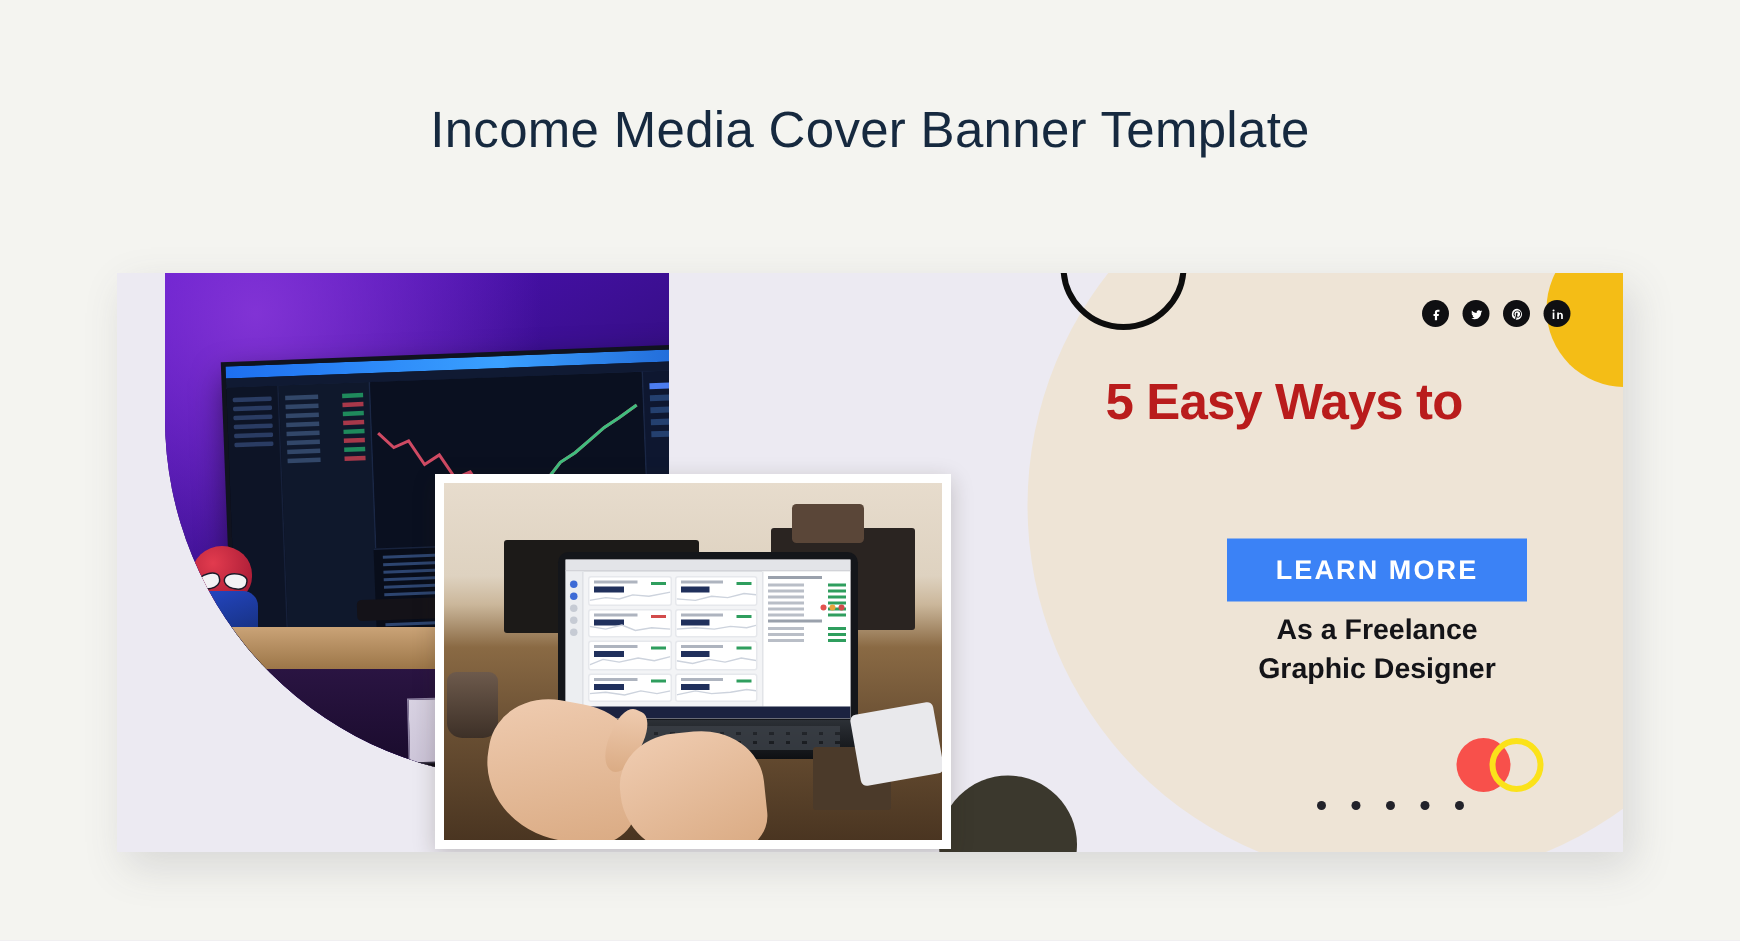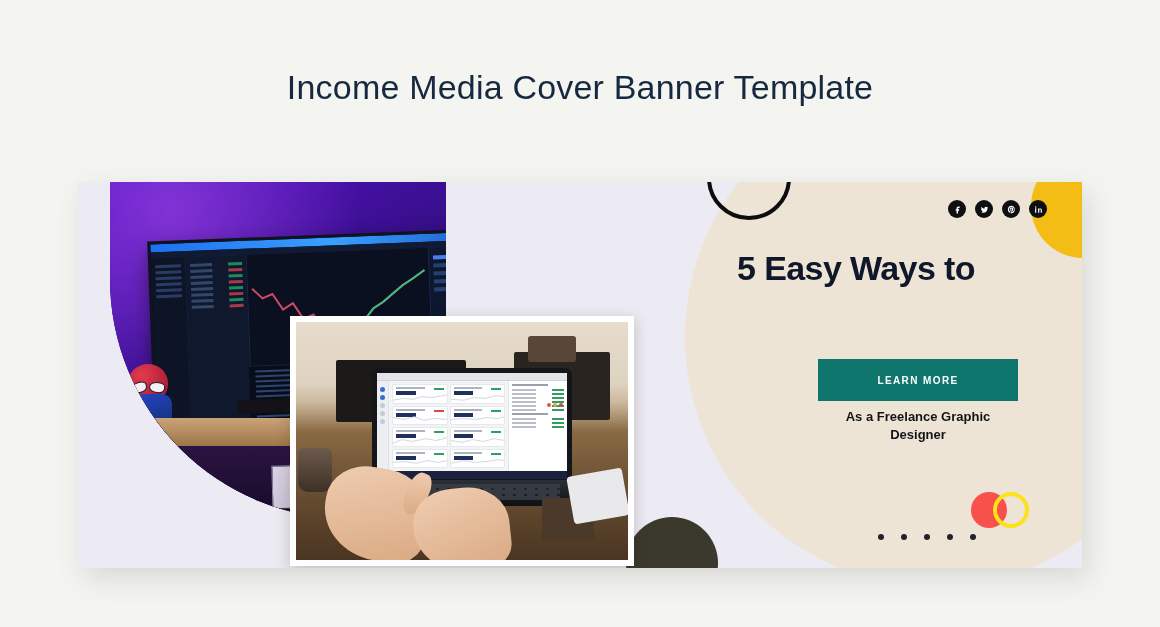--- a/index.html
+++ b/index.html
@@ -672,51 +672,51 @@
     justify-content: center;
   }
   .soc svg { display: block; }
 
   #headline {
     position: absolute;
     left: 578px;
     top: 62px;
     width: 400px;
     text-align: center;
-    color: #0f172a;
+    color: #b91c1c;
     font-weight: bold;
     font-size: 34px;
     line-height: 1.44;
     letter-spacing: -0.6px;
   }
   #headline .l2 { display: block; white-space: nowrap; }
 
   #learn-more {
     position: absolute;
     left: 740px;
     top: 177px;
     width: 200px;
     height: 42px;
-    background: #0f766e;
+    background: #3b82f6;
     color: #ffffff;
     border: none;
     font-family: "Liberation Sans", sans-serif;
-    font-size: 10px;
+    font-size: 18px;
     font-weight: bold;
     letter-spacing: 1.4px;
     cursor: pointer;
   }
 
   #subtitle {
     position: absolute;
     left: 740px;
     top: 226px;
     width: 200px;
     text-align: center;
-    font-size: 13px;
+    font-size: 19px;
     font-weight: bold;
     line-height: 1.35;
     color: #141418;
   }
 </style>
 </head>
 <body>
 
 <div id="page-title">Income Media Cover Banner Template</div>
 

